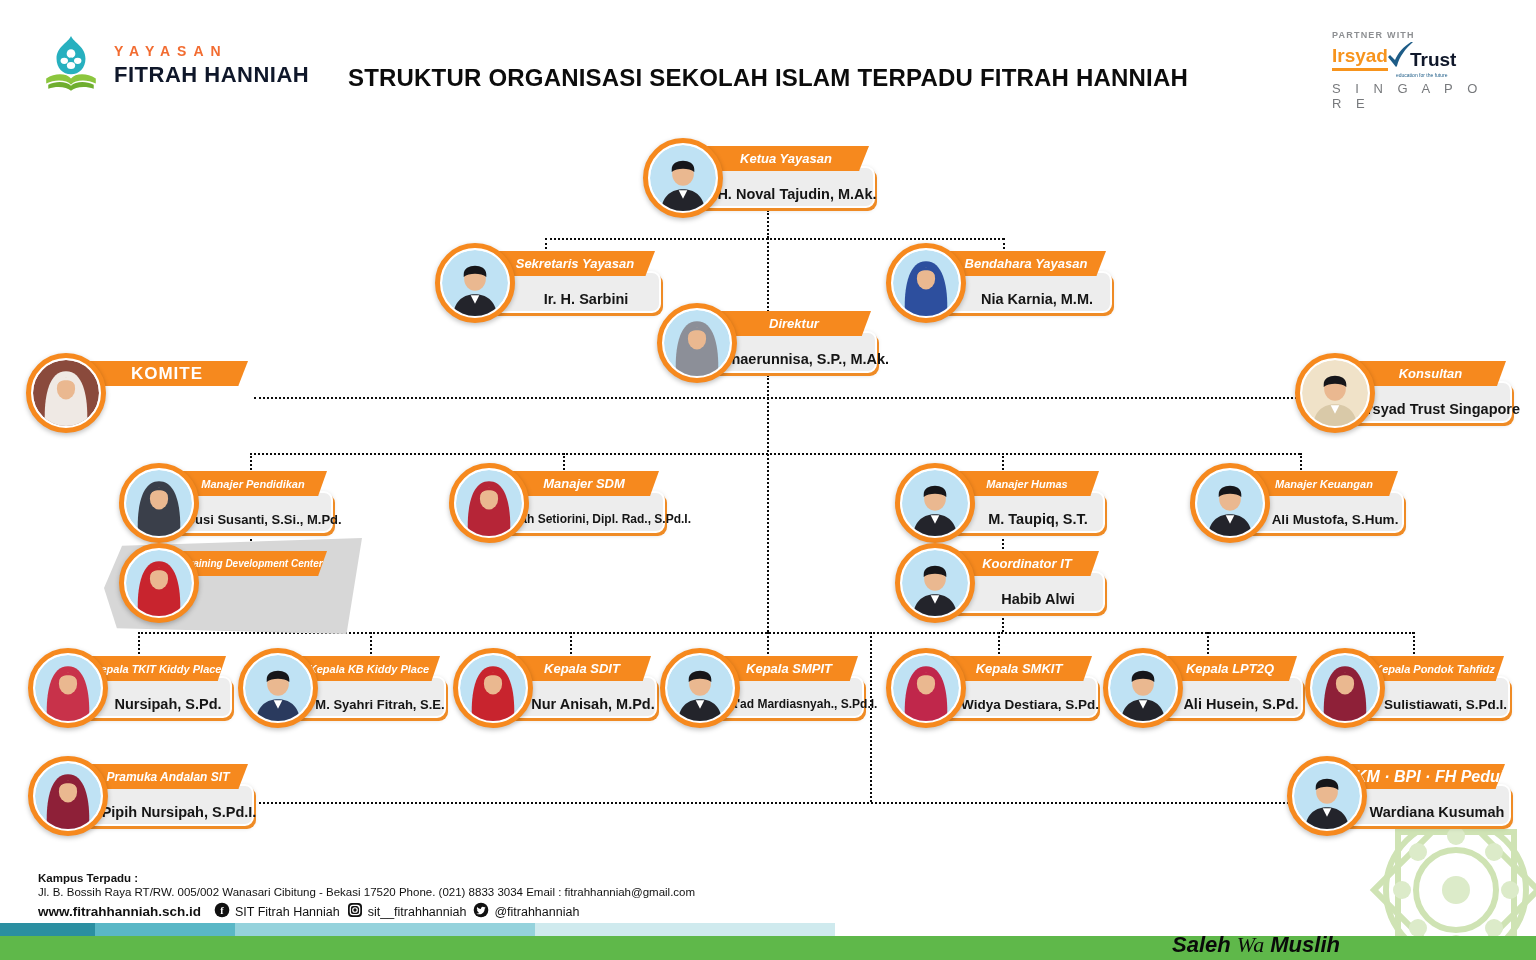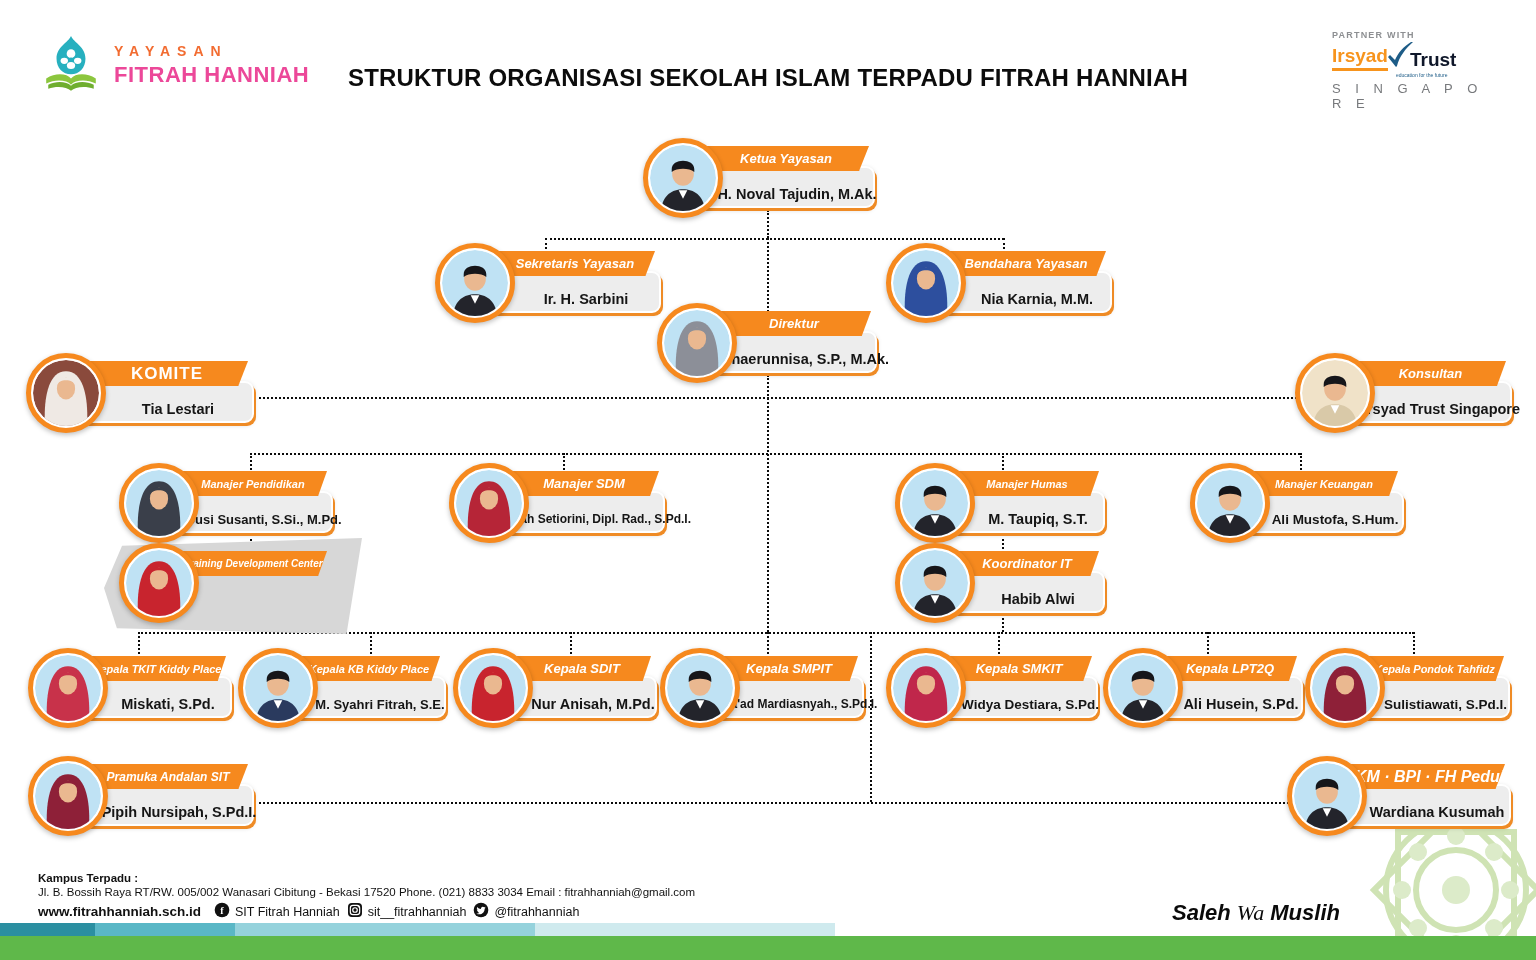--- a/index.html
+++ b/index.html
@@ -4,21 +4,21 @@
 <style>
   html,body{margin:0;padding:0;background:#fff;}
   .page{position:relative;width:1536px;height:960px;overflow:hidden;background:#fff;
         font-family:"Liberation Sans",sans-serif;color:#111;}
 
   
   .brand{position:absolute;left:40px;top:34px;display:flex;align-items:center;gap:12px;}
   .brand svg{display:block;}
   .brand-txt{display:flex;flex-direction:column;line-height:1.05;}
   .brand-l1{color:#f26c31;font-weight:bold;font-size:14px;letter-spacing:7px;}
-  .brand-l2{color:#ec4899;font-weight:bold;font-size:22px;letter-spacing:.5px;margin-top:4px;}
+  .brand-l2{color:#0f172a;font-weight:bold;font-size:22px;letter-spacing:.5px;margin-top:4px;}
   .page-title{position:absolute;left:0;right:0;top:64px;text-align:center;
               font-size:24px;font-weight:800;letter-spacing:.2px;color:#0c0c0c;}
   .partner{position:absolute;right:44px;top:30px;width:160px;}
   .partner-pre{font-size:9px;color:#8d8f92;letter-spacing:1.2px;font-weight:bold;}
   .partner-row{display:flex;align-items:flex-end;margin-top:1px;}
   .p-irsyad{color:#f7941d;font-weight:800;font-size:19px;border-bottom:3px solid #f7941d;padding-bottom:1px;}
   .p-check{margin:0 -4px -4px -4px;}
   .p-trust{color:#0f172a;font-weight:800;font-size:19px;}
   .p-tag{font-size:5px;color:#1d5c87;margin-left:64px;margin-top:1px;}
   .p-sing{font-size:13px;color:#77797c;letter-spacing:5.5px;margin-top:3px;}
@@ -47,21 +47,21 @@
   .tdc-back{position:absolute;left:104px;top:538px;width:258px;height:96px;background:#d7d7d7;z-index:2;
             clip-path:polygon(0 52%,7% 8%,100% 0,94% 100%,5% 94%);}
 
   
   .footer-info{position:absolute;left:38px;top:872px;z-index:6;}
   .fi-l1{font-weight:800;font-size:11.5px;}
   .fi-l2{font-size:11.5px;margin-top:2px;}
   .fi-l3{display:flex;align-items:center;gap:7px;margin-top:4px;font-size:12.5px;}
   .fi-web{font-weight:800;font-size:13.5px;margin-right:6px;}
   .soc{display:flex;align-items:center;gap:5px;}
-  .motto{position:absolute;left:1172px;top:900px;z-index:8;font-size:22px;font-style:italic;color:#0a0a0a;}
+  .motto{position:absolute;left:1172px;top:932px;z-index:8;font-size:22px;font-style:italic;color:#0a0a0a;}
   .motto .b{font-weight:800;} .motto .n{font-weight:400;font-family:"Liberation Serif",serif;}
   .bar-teal{position:absolute;top:923px;height:13px;z-index:7;}
   .bar-green{position:absolute;left:0;top:936px;width:1536px;height:24px;background:#5fb84a;z-index:7;}
   .ornament{position:absolute;left:1336px;top:770px;z-index:1;}
 </style>
 </head>
 <body>
 
 <div class="page">
 
@@ -195,23 +195,20 @@
   <svg viewBox="0 0 76 76" xmlns="http://www.w3.org/2000/svg">
     <circle cx="38" cy="38" r="38" fill="var(--avbg,#bfe2f4)"></circle>
     <path d="M14,78 C12,52 15,13 38,13 C61,13 64,52 62,78 Z" fill="var(--garment,#b62537)"></path>
     <ellipse cx="38" cy="33" rx="10.5" ry="12.5" fill="#eab890"></ellipse>
     <path d="M26,30 C26,17 50,17 50,30 C46,21 30,21 26,30 Z" fill="var(--garment,#b62537)"></path>
   </svg>
 </div>
   </div>
 
   <div class="card" style="left:28px;top:361px;width:226px">
-    <div class="plate">
-        <span class="nm">Tia Lestari</span>
-      </div>
     <div class="ribbon">
         <span class="rt r-lg">KOMITE</span>
       </div>
     <div class="avatar" style="--avbg: #8a4a3c; --garment: #efe9e4;">
   <svg viewBox="0 0 76 76" xmlns="http://www.w3.org/2000/svg">
     <circle cx="38" cy="38" r="38" fill="var(--avbg,#bfe2f4)"></circle>
     <path d="M14,78 C12,52 15,13 38,13 C61,13 64,52 62,78 Z" fill="var(--garment,#b62537)"></path>
     <ellipse cx="38" cy="33" rx="10.5" ry="12.5" fill="#eab890"></ellipse>
     <path d="M26,30 C26,17 50,17 50,30 C46,21 30,21 26,30 Z" fill="var(--garment,#b62537)"></path>
   </svg>
@@ -333,21 +330,21 @@
     <path d="M12,78 C14,58 25,51 38,51 C51,51 62,58 64,78 Z" fill="var(--garment,#23242b)"></path>
     <path d="M33,52 L38,62 L43,52 Z" fill="#fff"></path>
     <ellipse cx="38" cy="33" rx="12.5" ry="14" fill="#eab890"></ellipse>
     <path d="M25,28 C25,15 51,15 51,28 L51,31 C45,26 31,26 25,31 Z" fill="#16161a"></path>
   </svg>
 </div>
   </div>
 
   <div class="card" style="left:30px;top:656px;width:202px">
     <div class="plate">
-        <span class="nm">Miskati, S.Pd.</span>
+        <span class="nm">Nursipah, S.Pd.</span>
       </div>
     <div class="ribbon">
         <span class="rt r-sm">Kepala TKIT Kiddy Place</span>
       </div>
     <div class="avatar" style="--garment: #c8324a;">
   <svg viewBox="0 0 76 76" xmlns="http://www.w3.org/2000/svg">
     <circle cx="38" cy="38" r="38" fill="var(--avbg,#bfe2f4)"></circle>
     <path d="M14,78 C12,52 15,13 38,13 C61,13 64,52 62,78 Z" fill="var(--garment,#b62537)"></path>
     <ellipse cx="38" cy="33" rx="10.5" ry="12.5" fill="#eab890"></ellipse>
     <path d="M26,30 C26,17 50,17 50,30 C46,21 30,21 26,30 Z" fill="var(--garment,#b62537)"></path>

